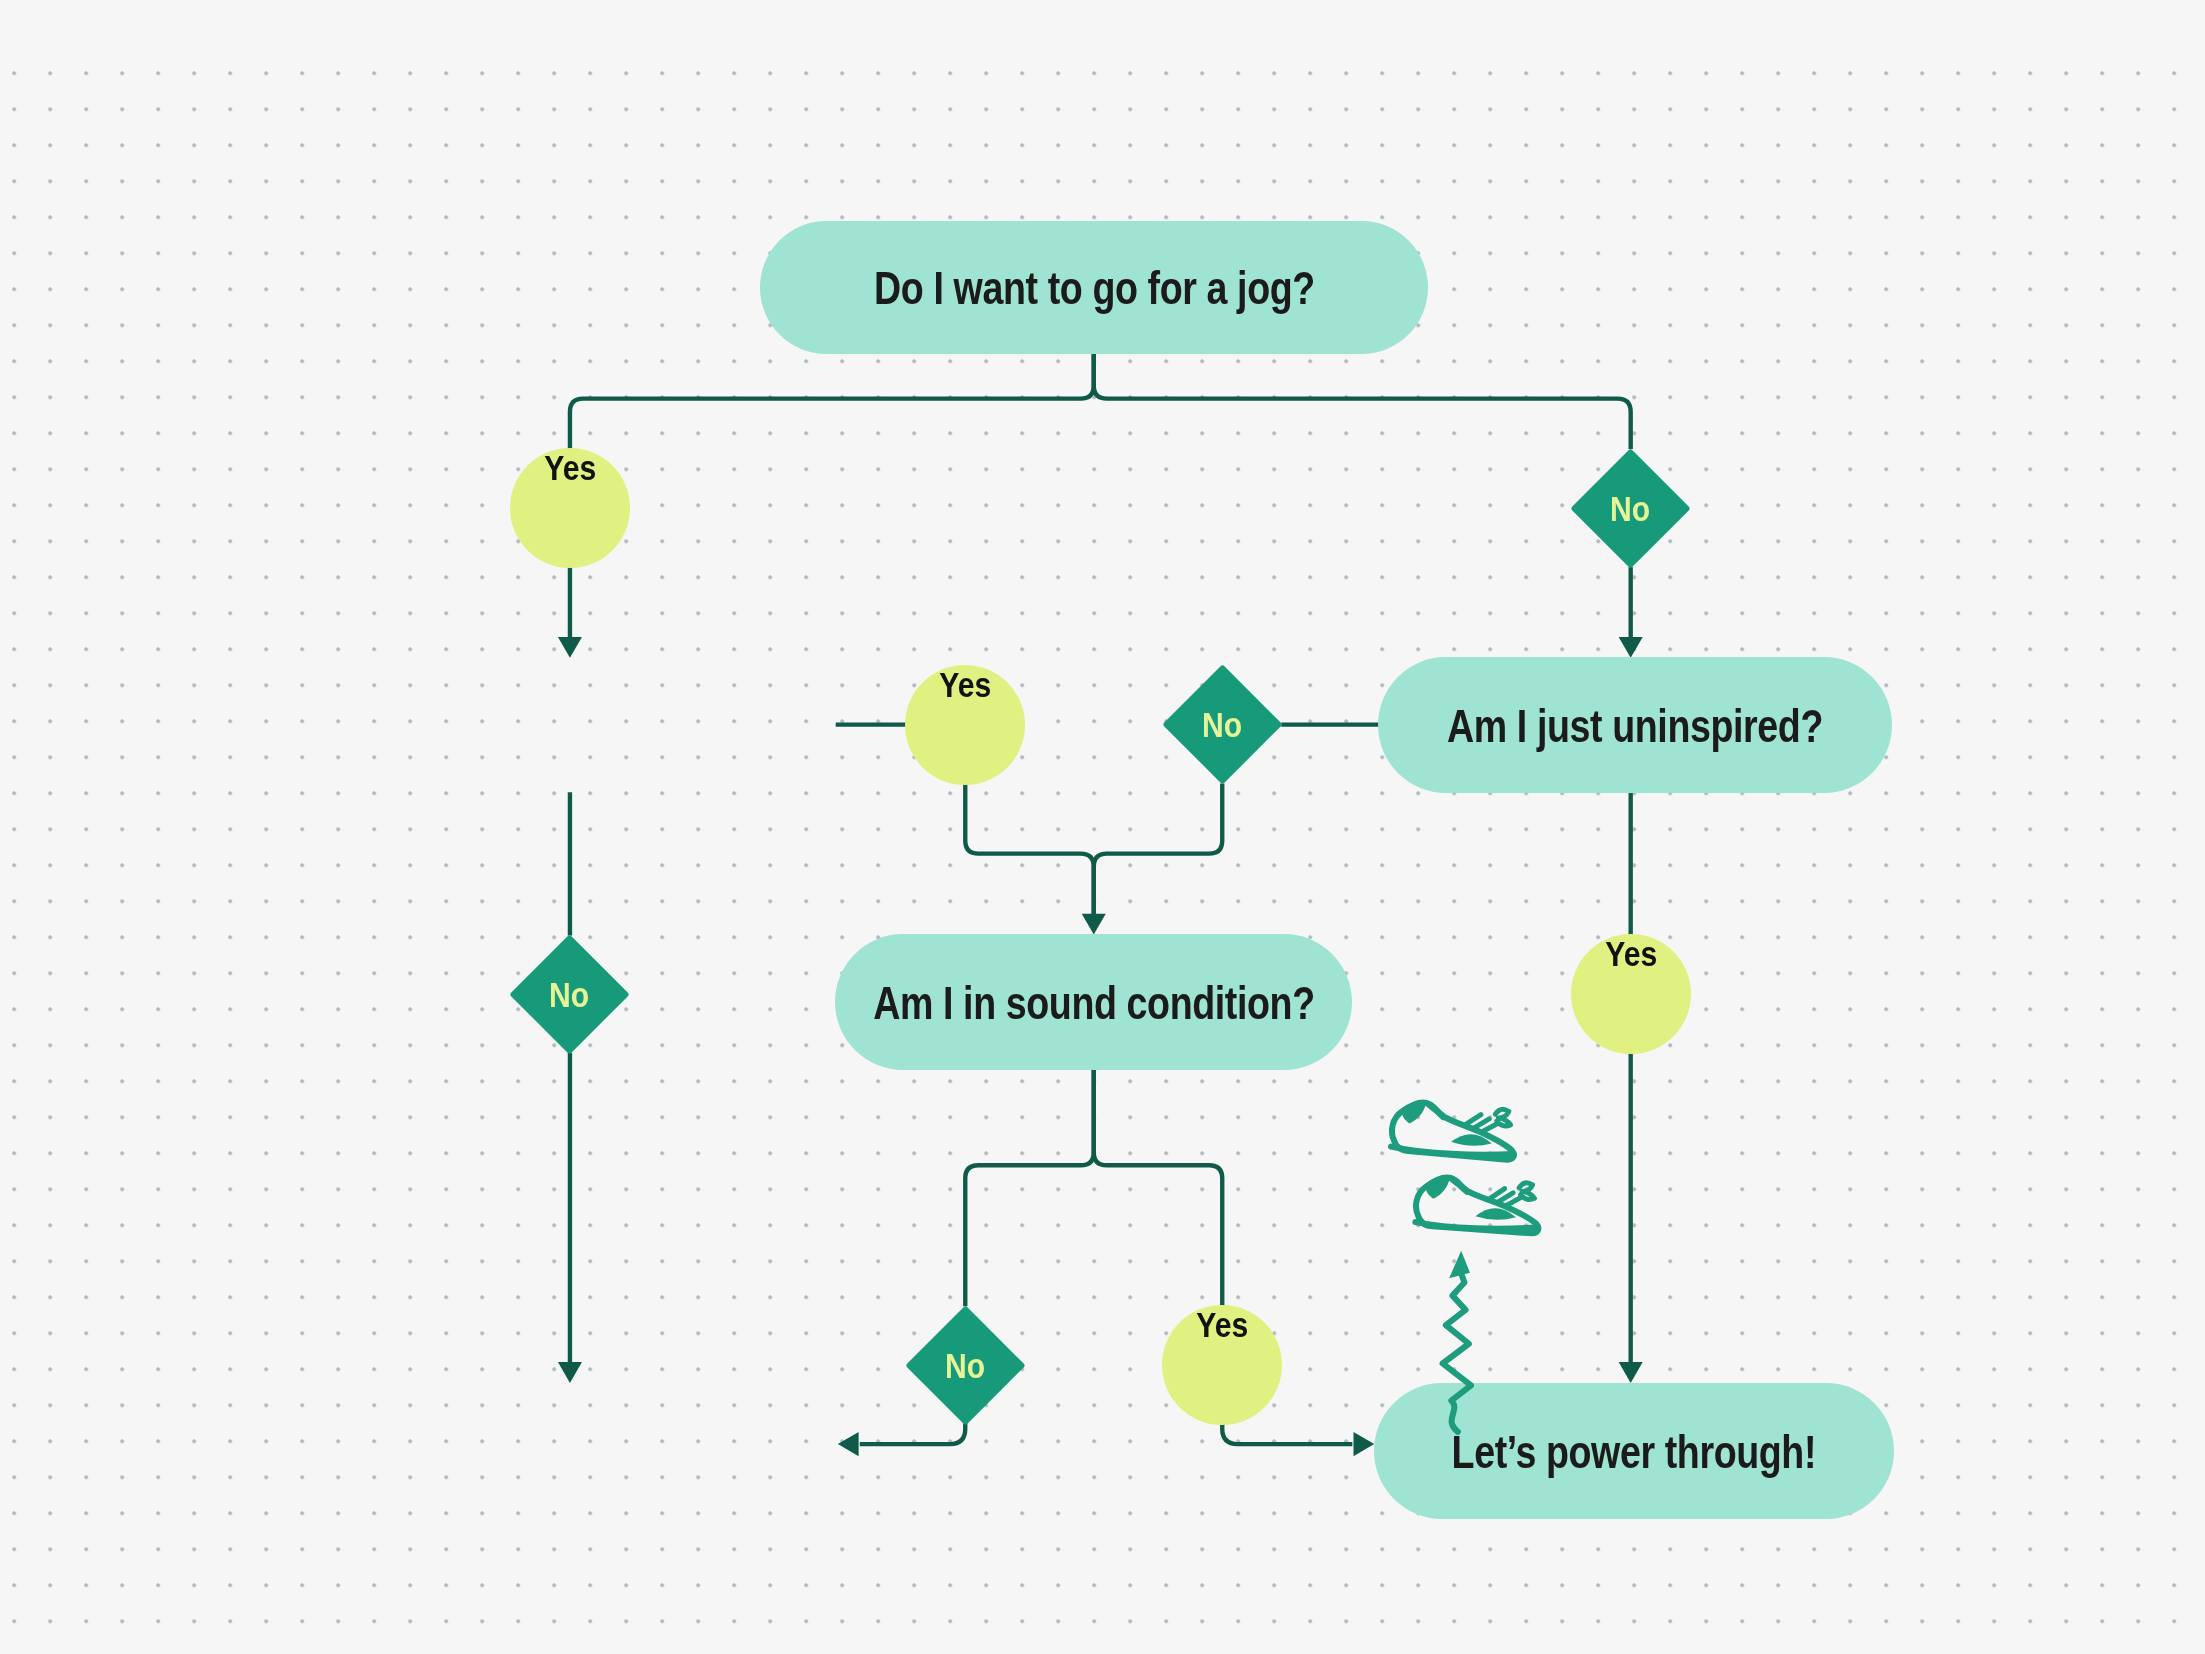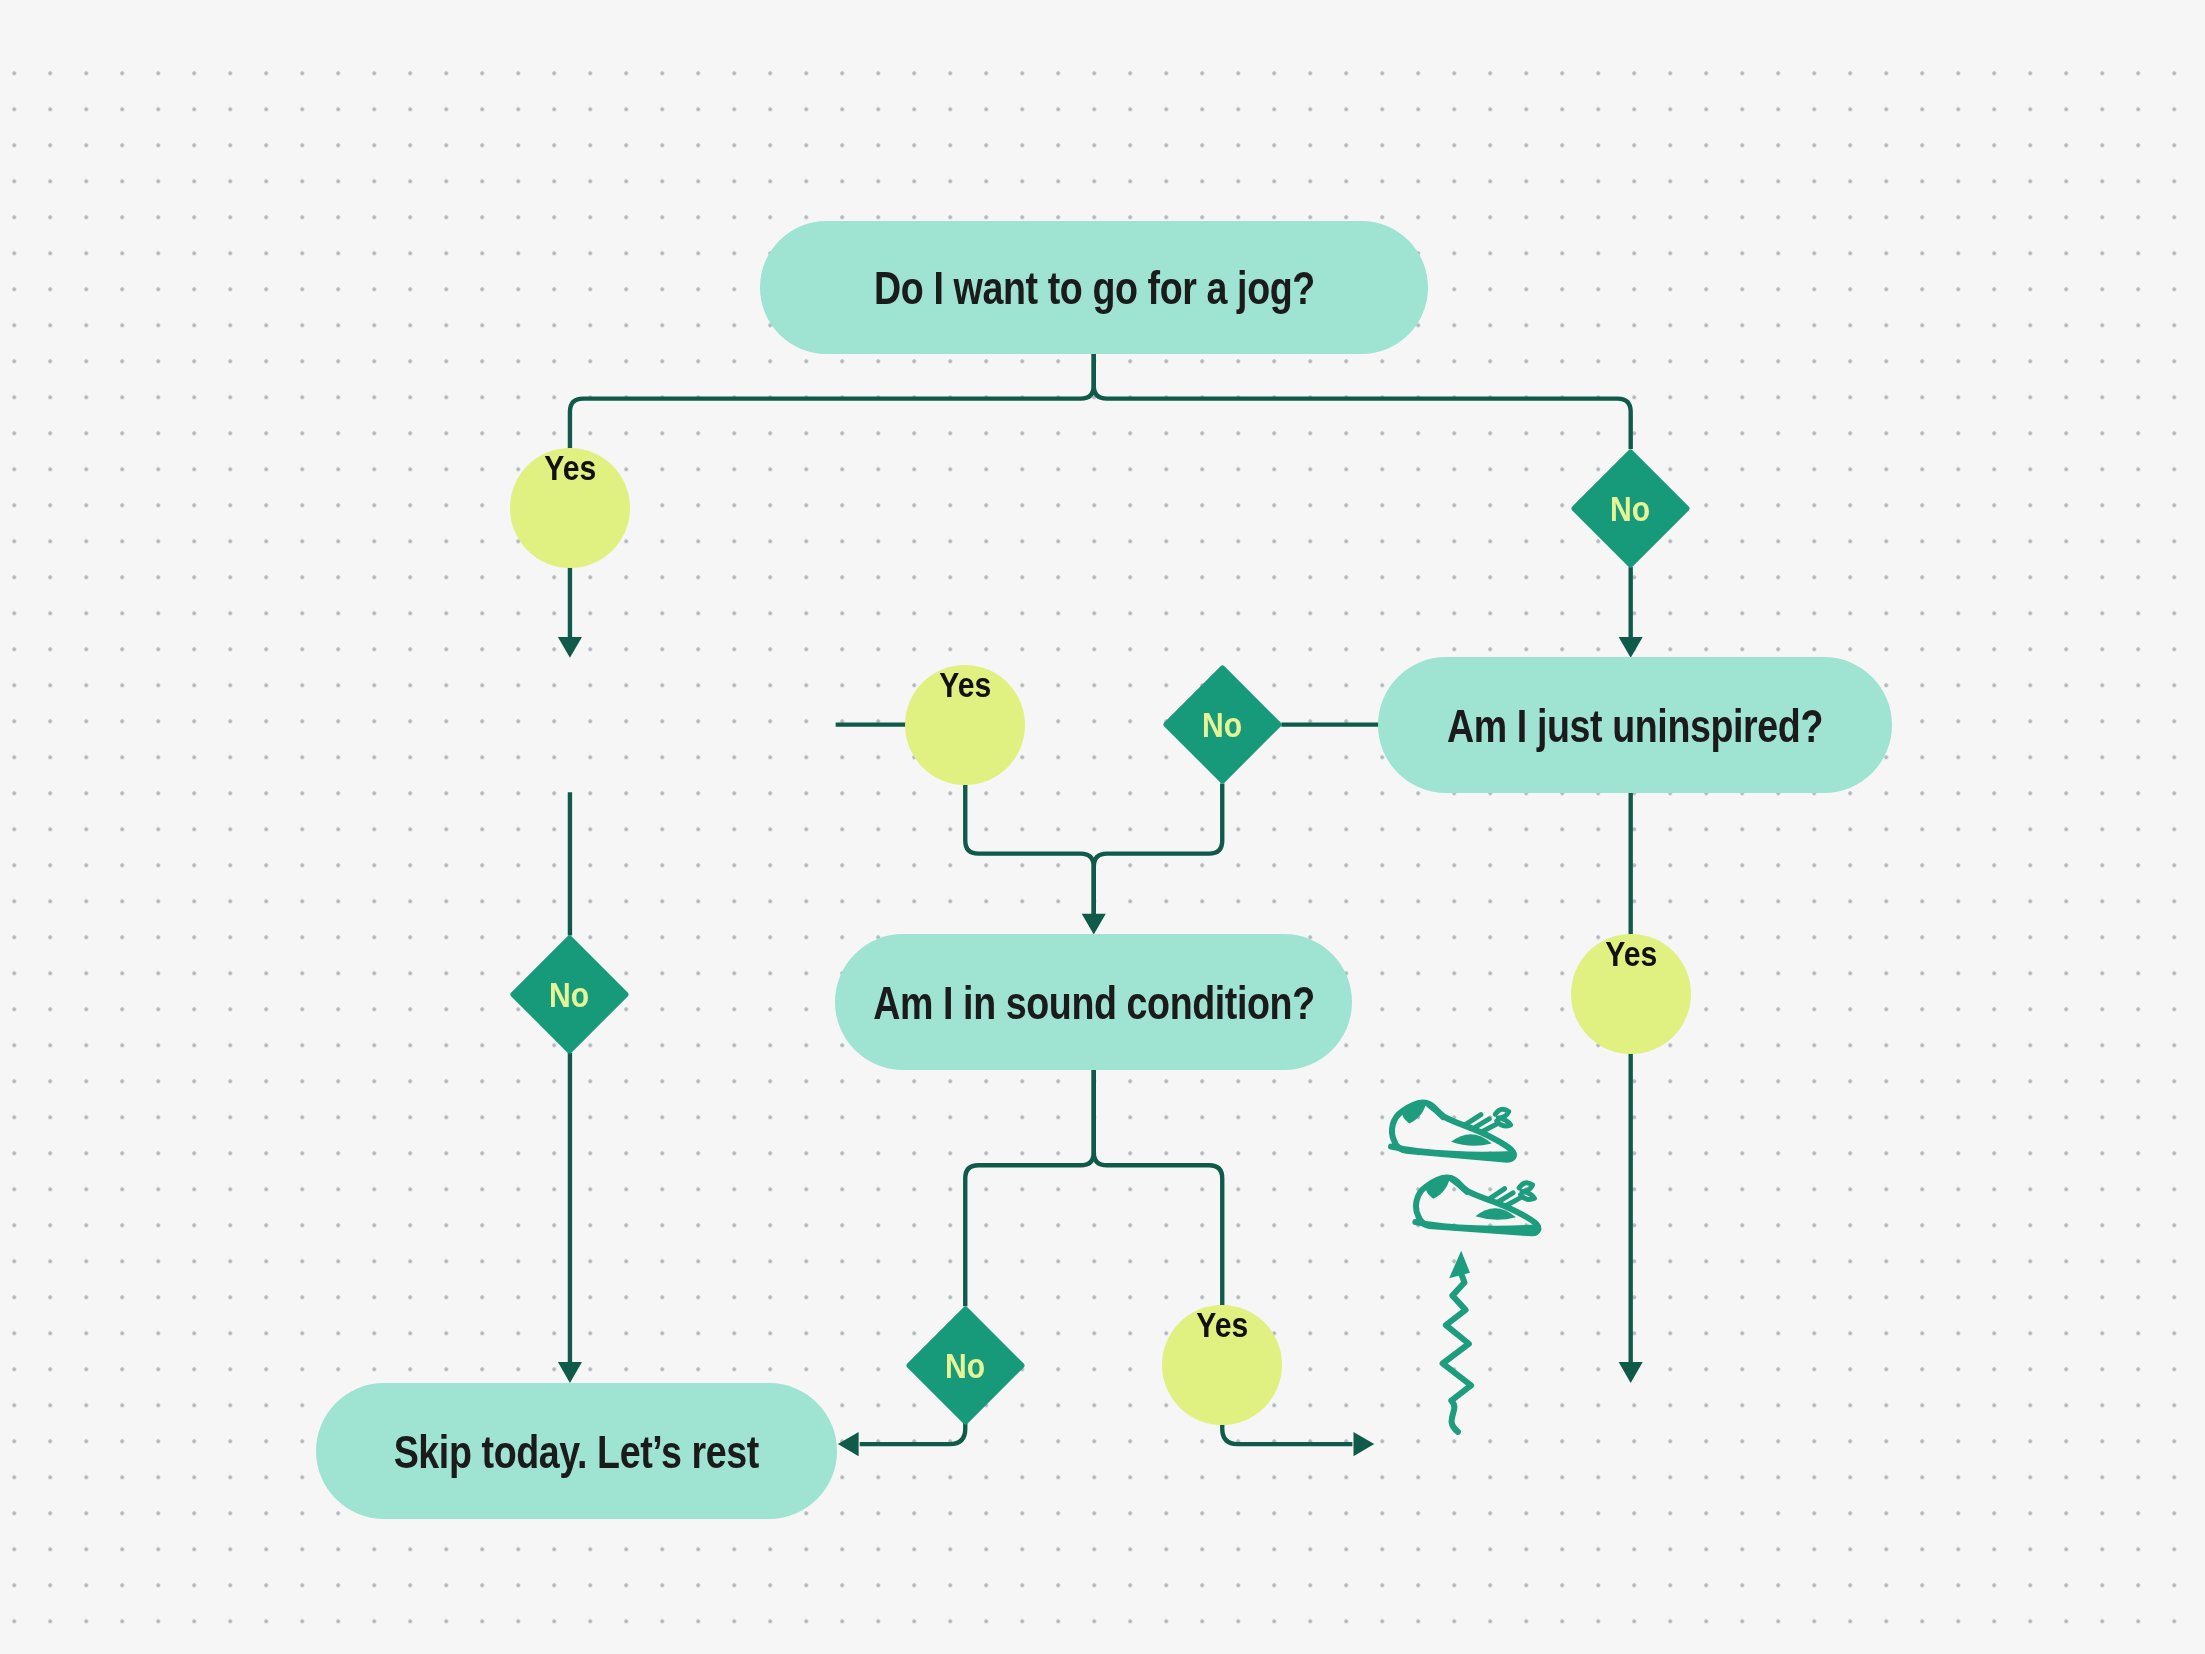--- a/index.html
+++ b/index.html
@@ -98,22 +98,22 @@
 
   <div class="node" id="node-start">
     <span class="node-label">Do I want to go for a jog?</span>
   </div>
   <div class="node" id="node-condition">
     <span class="node-label">Am I in sound condition?</span>
   </div>
   <div class="node" id="node-uninspired">
     <span class="node-label">Am I just uninspired?</span>
   </div>
-  <div class="node" id="node-rest">
-    <span class="node-label">Skip today. Let’s rest</span>
+  <div class="node" id="node-power">
+    <span class="node-label">Let’s power through!</span>
   </div>
 
   <div class="badge-circle" id="badge-start-yes">
     <span class="badge-label">Yes</span>
   </div>
   <div class="badge-diamond" id="badge-start-no">
     <span class="badge-label">No</span>
   </div>
   <div class="badge-circle" id="badge-sleep-yes">
     <span class="badge-label">Yes</span>

